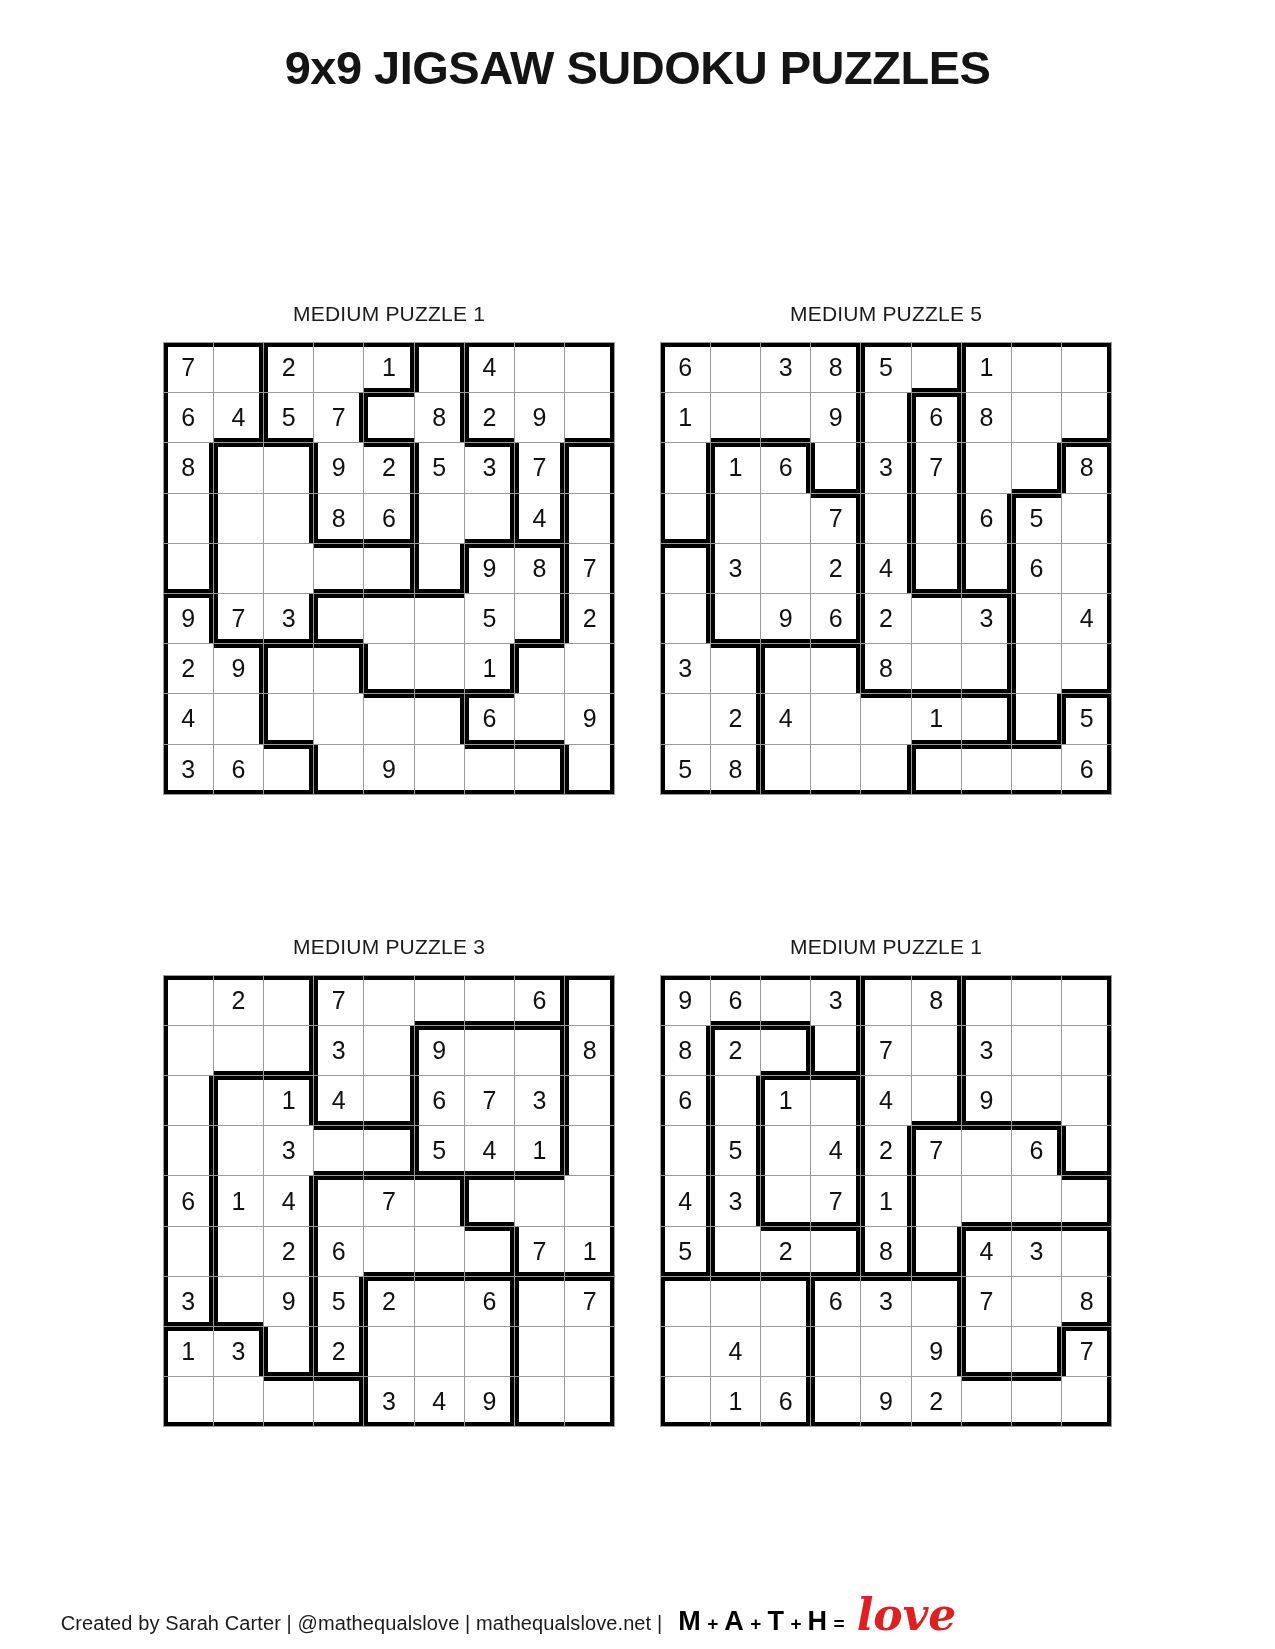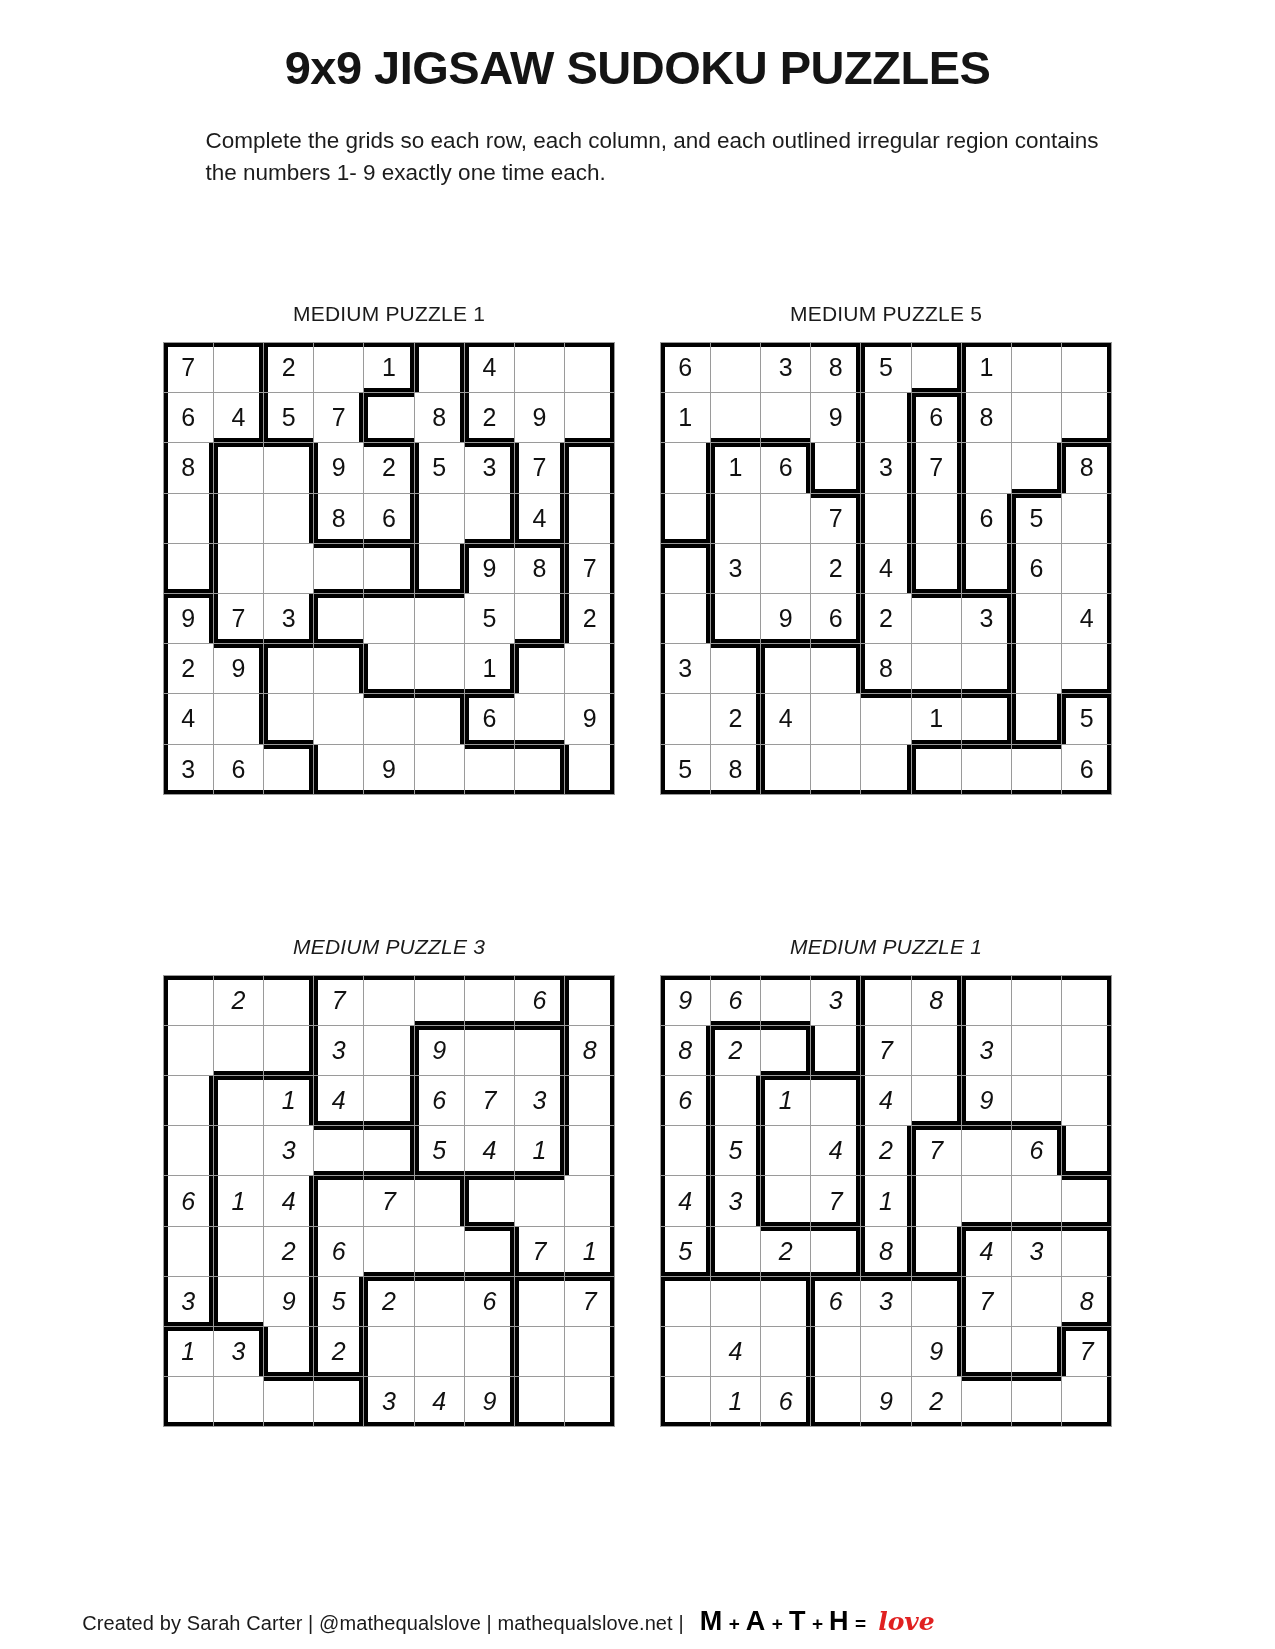--- a/index.html
+++ b/index.html
@@ -42,21 +42,21 @@
     position: absolute;
     top: 262px;
     left: 0;
     width: 1275px;
   }
   .puzzle-row {
     display: flex;
     justify-content: center;
     gap: 39px;
   }
-  .puzzle-row.second { margin-top: 140px; font-style: italic; }
+  .puzzle-row.second { margin-top: 140px; }
   .puzzle-block { width: 458px; }
   .puzzle-label {
     text-align: center;
     font-size: 21px;
     letter-spacing: 0.2px;
     color: #1a1a1a;
     margin-bottom: 16px;
     font-weight: 400;
   }
 
@@ -128,34 +128,33 @@
   }
   .logo-op {
     font-size: 19px;
     font-weight: 700;
     color: #000;
     margin: 0 6px;
   }
   .logo-love {
     font-family: "DejaVu Serif", serif;
     font-style: italic;
-    font-size: 25px;
+    font-size: 44px;
     color: #e02020;
     margin-left: 6px;
     line-height: 0.9;
     font-weight: 700;
   }
 </style>
 </head>
 <body>
 
 <div class="page">
 
   <h1 class="title">9x9 JIGSAW SUDOKU PUZZLES</h1>
-  <p class="subtitle">Complete the grids so each row, each column, and each outlined irregular region contains the numbers 1- 9 exactly one time each.</p>
 
   <div class="puzzles">
     <div class="puzzle-row first">
       <div class="puzzle-block">
         <div class="puzzle-label">MEDIUM PUZZLE 1</div>
         <table class="sudoku">
             <tbody>
               <tr>
                 <td class="tt ll">7</td>
                 <td class="tt rr"></td>

